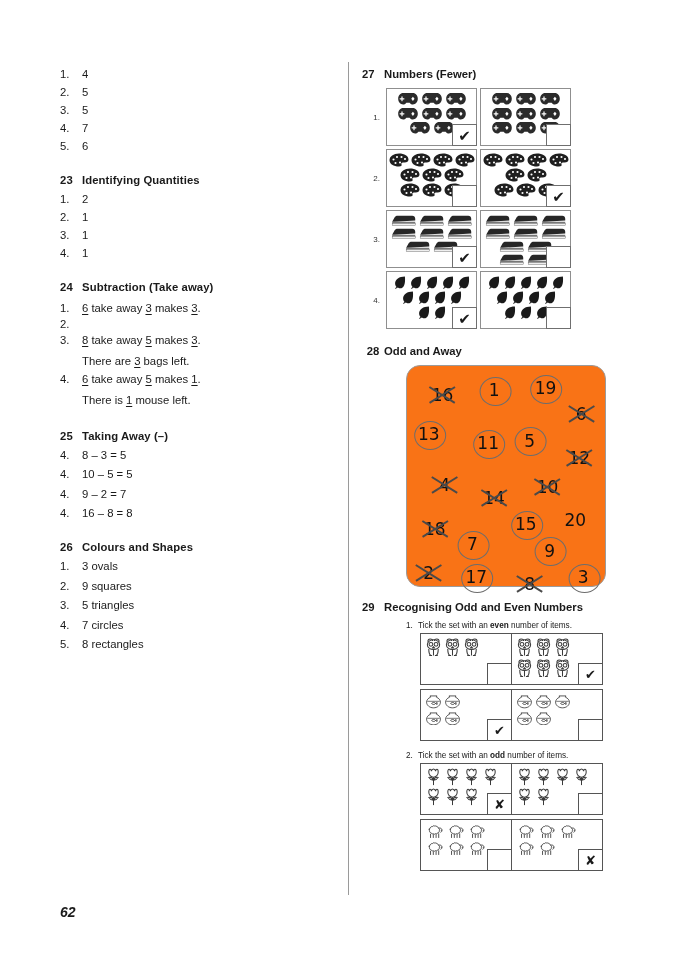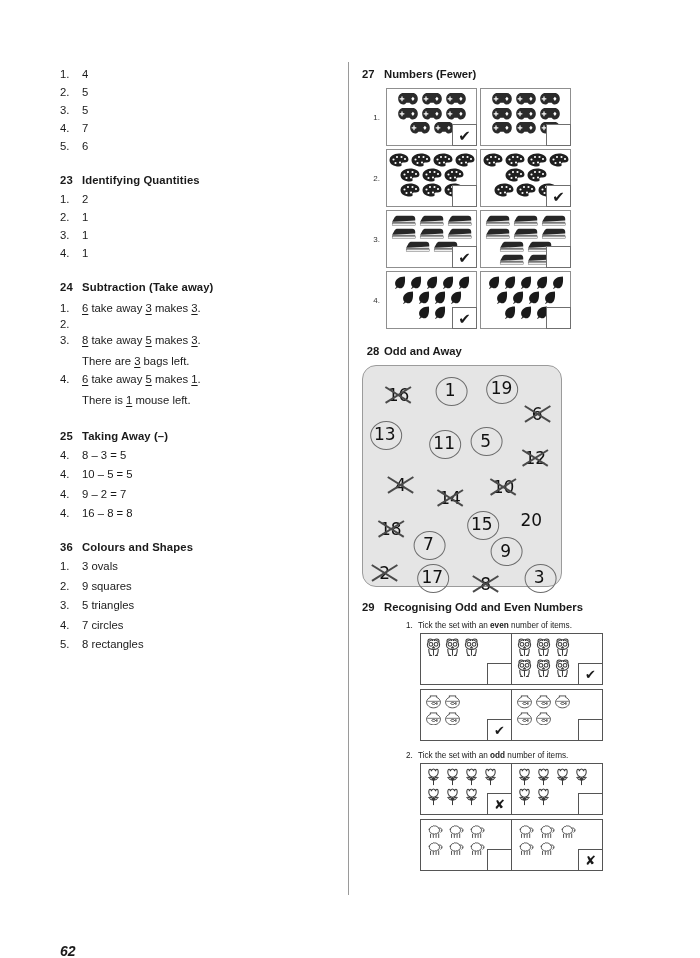--- a/index.html
+++ b/index.html
@@ -42,21 +42,21 @@
   .ans-line + .ans-line{margin-top:4px;}
   u.fill{text-decoration:underline;text-underline-offset:2px;}
 
   .sect-24 .ans{margin-bottom:2px;}
   .sect-24 .ans-body{line-height:1.45;}
   .sect-25 .ans,.sect-26 .ans{margin-bottom:7.5px;}
   .sect-22 .ans,.sect-23 .ans{margin-bottom:6px;}
 
   
   .pageno{
-    position:absolute;left:60px;top:943px;
+    position:absolute;left:60px;top:904px;
     font-weight:bold;font-style:italic;font-size:14px;
   }
 
   
   .ex{position:relative;}
   .ex-head{
     display:flex;align-items:baseline;
     font-weight:bold;font-size:11.3px;margin-bottom:8px;
   }
   .ex-head .sect-num{width:22px;flex:0 0 22px;}
@@ -82,22 +82,22 @@
   }
   .tickcell{
     position:absolute;right:-1px;bottom:-1px;width:25px;height:22px;
     border:1px solid #6f6f6f;background:#fff;box-sizing:border-box;
     display:flex;align-items:center;justify-content:center;
     font-size:15px;font-weight:bold;line-height:1;
   }
 
   
   .oebox{
-    position:relative;width:200px;height:222px;
-    border:1px solid #9b9b9b;border-radius:14px;background:#e5e5e5;
+    position:relative;margin-left:44px;width:200px;height:222px;
+    border:1px solid #9b9b9b;border-radius:14px;background:#f97316;
     box-sizing:border-box;
   }
   .num{
     position:absolute;font-size:17px;color:#111;
     font-family:"DejaVu Sans",sans-serif;
     transform:translate(-50%,-50%);
     white-space:nowrap;
   }
   .num .ring{
     position:absolute;left:50%;top:50%;
@@ -262,21 +262,21 @@
         </div>
         <div class="ans">
           <span class="ans-num">4.</span>
           <span class="ans-body">
             <span class="ans-line">16 – 8 = 8</span>
           </span>
         </div>
       </div>
       <div class="sect sect-26 gap">
         <div class="sect-head">
-          <span class="sect-num">36</span>
+          <span class="sect-num">26</span>
           <span class="sect-title">Colours and Shapes</span>
         </div>
         <div class="ans">
           <span class="ans-num">1.</span>
           <span class="ans-body">
             <span class="ans-line">3 ovals</span>
           </span>
         </div>
         <div class="ans">
           <span class="ans-num">2.</span>

